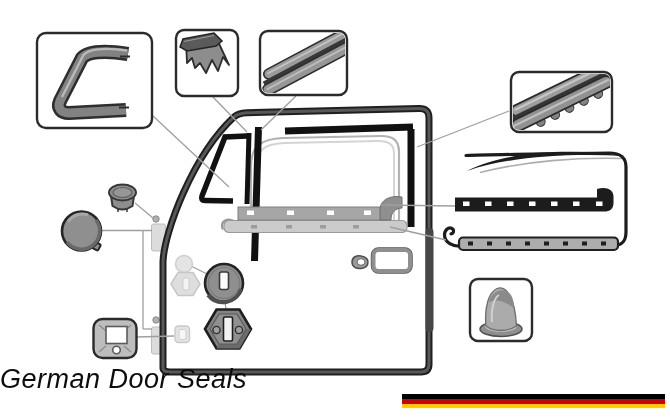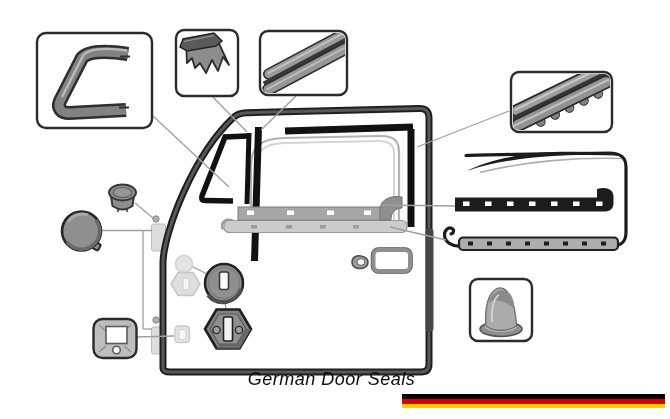--- a/index.html
+++ b/index.html
@@ -1,20 +1,20 @@
 <!DOCTYPE html>
 <html><head>
 <meta charset="utf-8">
 <style>
   html,body{margin:0;padding:0;background:#ffffff;}
   .stage{position:relative;width:670px;height:419px;background:#fff;overflow:hidden;
          font-family:"Liberation Sans",sans-serif;}
   .stage svg{position:absolute;left:0;top:0;}
-  .brand-title{position:absolute;left:0;top:364px;width:663px;text-align:center;
-               font-style:italic;font-size:18px;line-height:30px;color:#0d0d0d;
+  .brand-title{position:absolute;left:0;top:364px;width:663px;text-align:left;
+               font-style:italic;font-size:27px;line-height:30px;color:#0d0d0d;
                letter-spacing:.5px;white-space:nowrap;}
   .flag{position:absolute;left:402px;top:394px;width:263px;height:14px;}
   .flag .s1{height:5px;background:#000000;}
   .flag .s2{height:4.5px;background:#d40000;}
   .flag .s3{height:4.5px;background:#ffcc00;}
 </style>
 </head>
 <body>
 
 <div class="stage">

